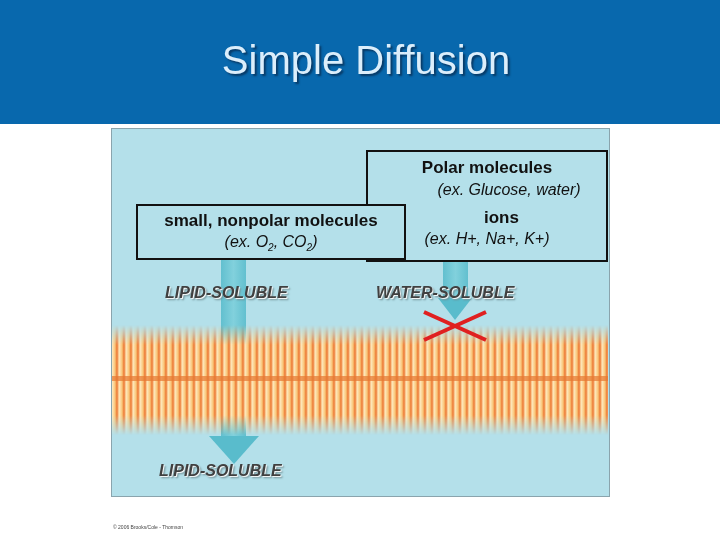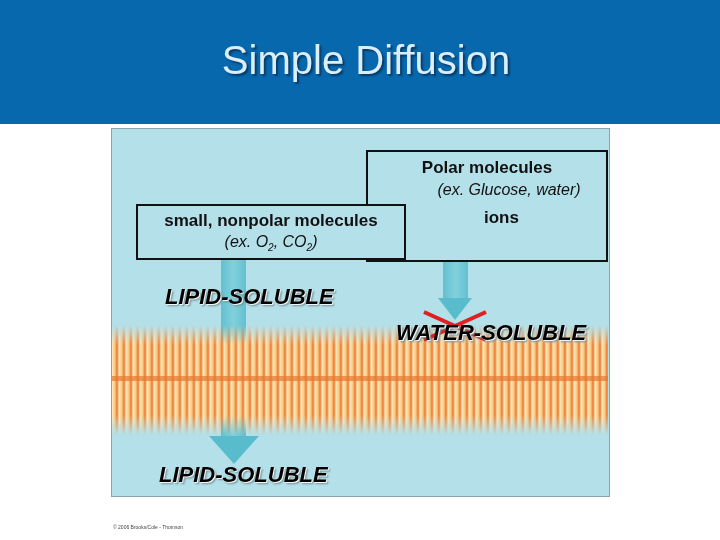--- a/index.html
+++ b/index.html
@@ -7,21 +7,21 @@
   .header{position:absolute;left:0;top:0;width:720px;height:124px;background:#0868ad;}
   .header-line{position:absolute;left:0;top:124px;width:720px;height:2px;background:#ffffff;}
   .title{position:absolute;left:0;top:38px;width:732px;text-align:center;color:#dbeefb;font-size:40px;
     text-shadow:2px 2px 2px #083a66;letter-spacing:0px;}
   .figure{position:absolute;left:111px;top:128px;width:497px;height:367px;background:#b4e0ea;border:1px solid #8aa4ad;}
   .box{position:absolute;border:2px solid #111;background:#b4e0ea;text-align:center;color:#111;}
   .box .bold{font-weight:bold;font-size:17px;}
   .box .it{font-style:italic;font-size:16px;}
   .box-left{left:112px;top:204px;width:266px;height:52px;margin-left:24px;}
   .box-right{left:366px;top:150px;width:238px;height:108px;}
-  .label{position:absolute;font-weight:bold;font-style:italic;font-size:22px;color:#000000;
+  .label{position:absolute;font-weight:bold;font-style:italic;font-size:16px;color:#404040;
     text-shadow:1px 1px 1px #ffffff,2px 2px 2px #6a8a90;}
   .arrow-shaft{position:absolute;background:linear-gradient(to right,#59bccc,#7ccfdb,#59bccc);opacity:.9;}
   .arrow-head{position:absolute;width:0;height:0;}
   .membrane{position:absolute;left:112px;top:325px;width:496px;height:110px;
     background:
       repeating-linear-gradient(90deg, rgba(255,240,200,0.9) 0px, rgba(250,200,120,0.9) 3px, rgba(235,110,40,0.9) 5px, rgba(255,230,180,0.9) 7px),
       linear-gradient(#f3a070,#f6c890);
     mask-image:linear-gradient(to bottom,transparent 0%,#000 18%,#000 82%,transparent 100%);
     -webkit-mask-image:linear-gradient(to bottom,transparent 0%,#000 18%,#000 82%,transparent 100%);}
   .membrane-mid{position:absolute;left:112px;top:376px;width:496px;height:5px;background:rgba(230,120,50,0.7);}
@@ -48,24 +48,25 @@
 
 <svg class="cross" viewBox="0 0 66 32">
   <line x1="2" y1="2" x2="64" y2="30" stroke="#e02020" stroke-width="4"></line>
   <line x1="64" y1="2" x2="2" y2="30" stroke="#e02020" stroke-width="4"></line>
 </svg>
 
 <div class="box box-right">
   <div class="bold" style="margin-top:6px;">Polar molecules</div>
   <div class="it" style="margin-top:3px;padding-left:44px;">(ex. Glucose, water)</div>
   <div class="bold" style="margin-top:9px;margin-left:29px;">ions</div>
+  <div class="it" style="margin-top:2px;">(ex. H+, Na+, K+)</div>
 </div>
 
 <div class="box box-left">
   <div class="bold" style="margin-top:5px;">small, nonpolar molecules</div>
   <div class="it" style="margin-top:2px;font-style:italic;"><span>(ex. O</span><sub style="font-size:10px;">2</sub><span>, CO</span><sub style="font-size:10px;">2</sub><span>)</span></div>
 </div>
 
 <div class="label" style="left:165px;top:284px;">LIPID-SOLUBLE</div>
-<div class="label" style="left:396px;top:284px;margin-top:36px;">WATER-SOLUBLE</div>
+<div class="label" style="left:376px;top:284px;">WATER-SOLUBLE</div>
 <div class="label" style="left:159px;top:462px;">LIPID-SOLUBLE</div>
 
 <div class="copyright">© 2006 Brooks/Cole - Thomson</div>
 
 </body></html>

